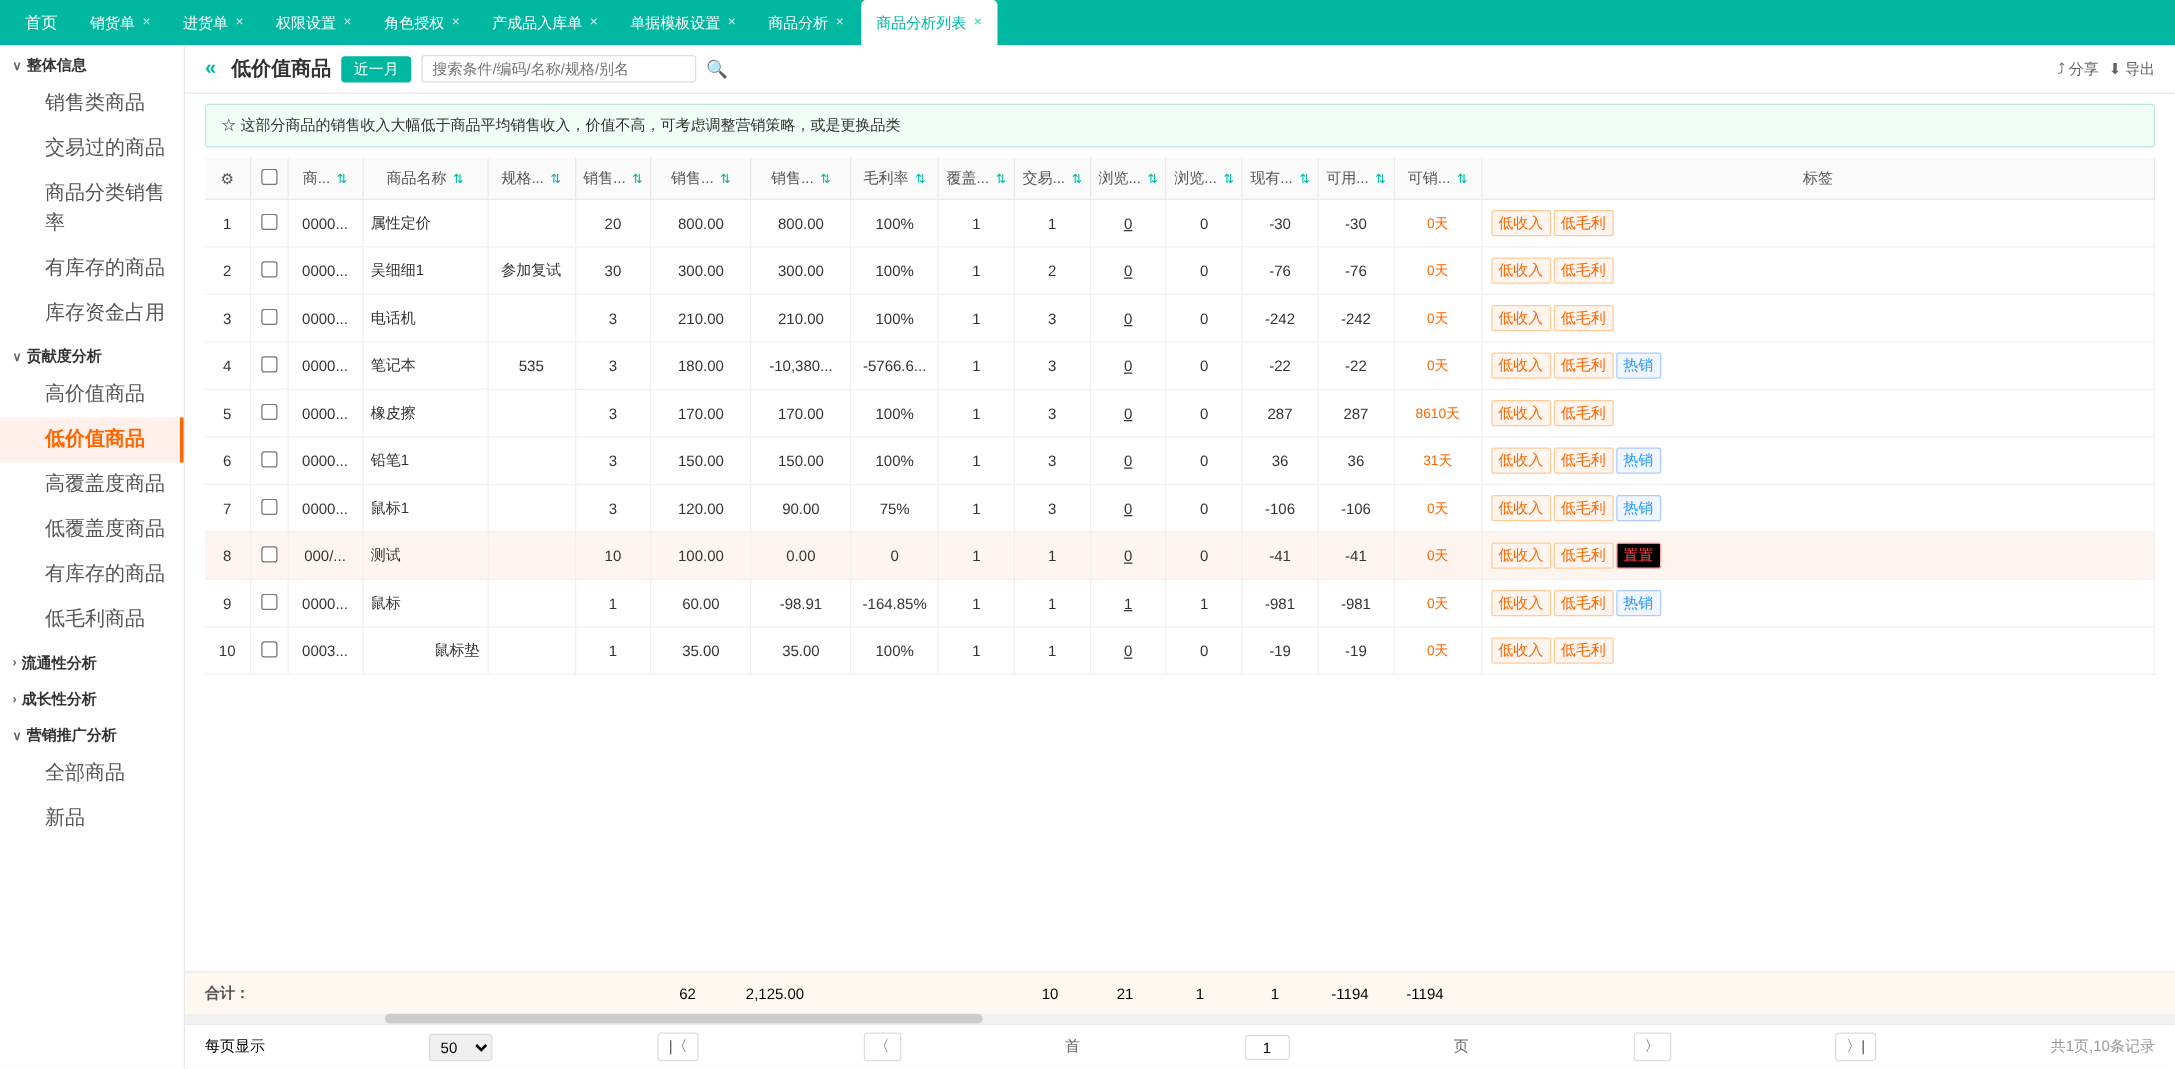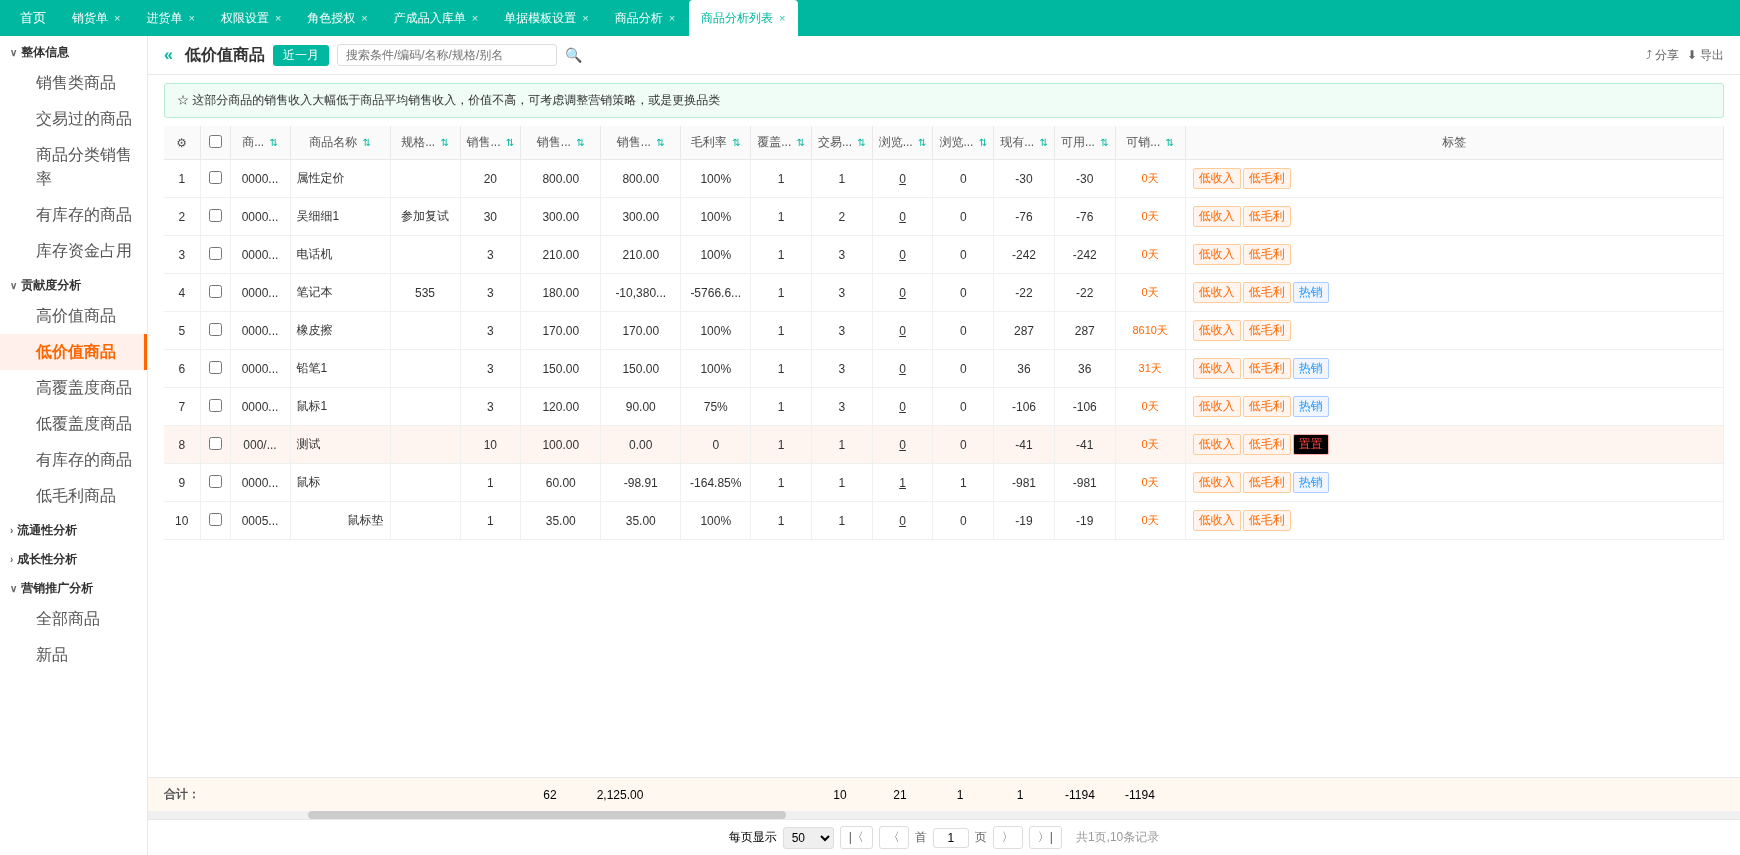--- a/index.html
+++ b/index.html
@@ -86,21 +86,21 @@
     .days-orange { color: #ff6600; font-size: 11px; }
 
     
     .table-footer {
       display: flex; align-items: center; padding: 8px 16px; background: #fff8f0; border-top: 1px solid #e8e8e8; flex-shrink: 0; font-size: 12px;
     }
     .total-label { font-weight: bold; color: #555; min-width: 60px; }
 
     
     .pagination {
-      display: flex; align-items: center; justify-content: center; padding: 6px 16px; border-top: 1px solid #e8e8e8; gap: 6px; flex-shrink: 0; background: #fff;
+      display: flex; align-items: center; justify-content: space-between; padding: 6px 16px; border-top: 1px solid #e8e8e8; gap: 6px; flex-shrink: 0; background: #fff;
     }
     .page-size-select { border: 1px solid #ddd; border-radius: 3px; padding: 2px 4px; font-size: 12px; }
     .page-btn {
       border: 1px solid #ddd; background: #fff; padding: 2px 8px; cursor: pointer; border-radius: 3px; font-size: 12px; color: #555;
     }
     .page-input { border: 1px solid #ddd; border-radius: 3px; width: 36px; text-align: center; padding: 2px; font-size: 12px; }
 
     .scrollbar-area { height: 8px; background: #f0f0f0; }
     .scrollbar-thumb { height: 8px; width: 30%; background: #ccc; border-radius: 4px; margin-left: 160px; }
 
@@ -400,21 +400,21 @@
     <td><span class="link-underline">1</span></td>
     <td>1</td>
     <td>-981</td>
     <td>-981</td>
     <td class="days-orange">0天</td>
     <td style="text-align:left"><span class="tag tag-orange">低收入</span><span class="tag tag-orange">低毛利</span><span class="tag tag-blue">热销</span></td>
   </tr>
             <tr>
     <td>10</td>
     <td><input type="checkbox" style=""></td>
-    <td>0005...</td>
+    <td>0003...</td>
     <td style="text-align:right">鼠标垫</td>
     <td></td>
     <td>1</td>
     <td>35.00</td>
     <td>35.00</td>
     <td>100%</td>
     <td>1</td>
     <td>1</td>
     <td><span class="link-underline">0</span></td>
     <td>0</td>

